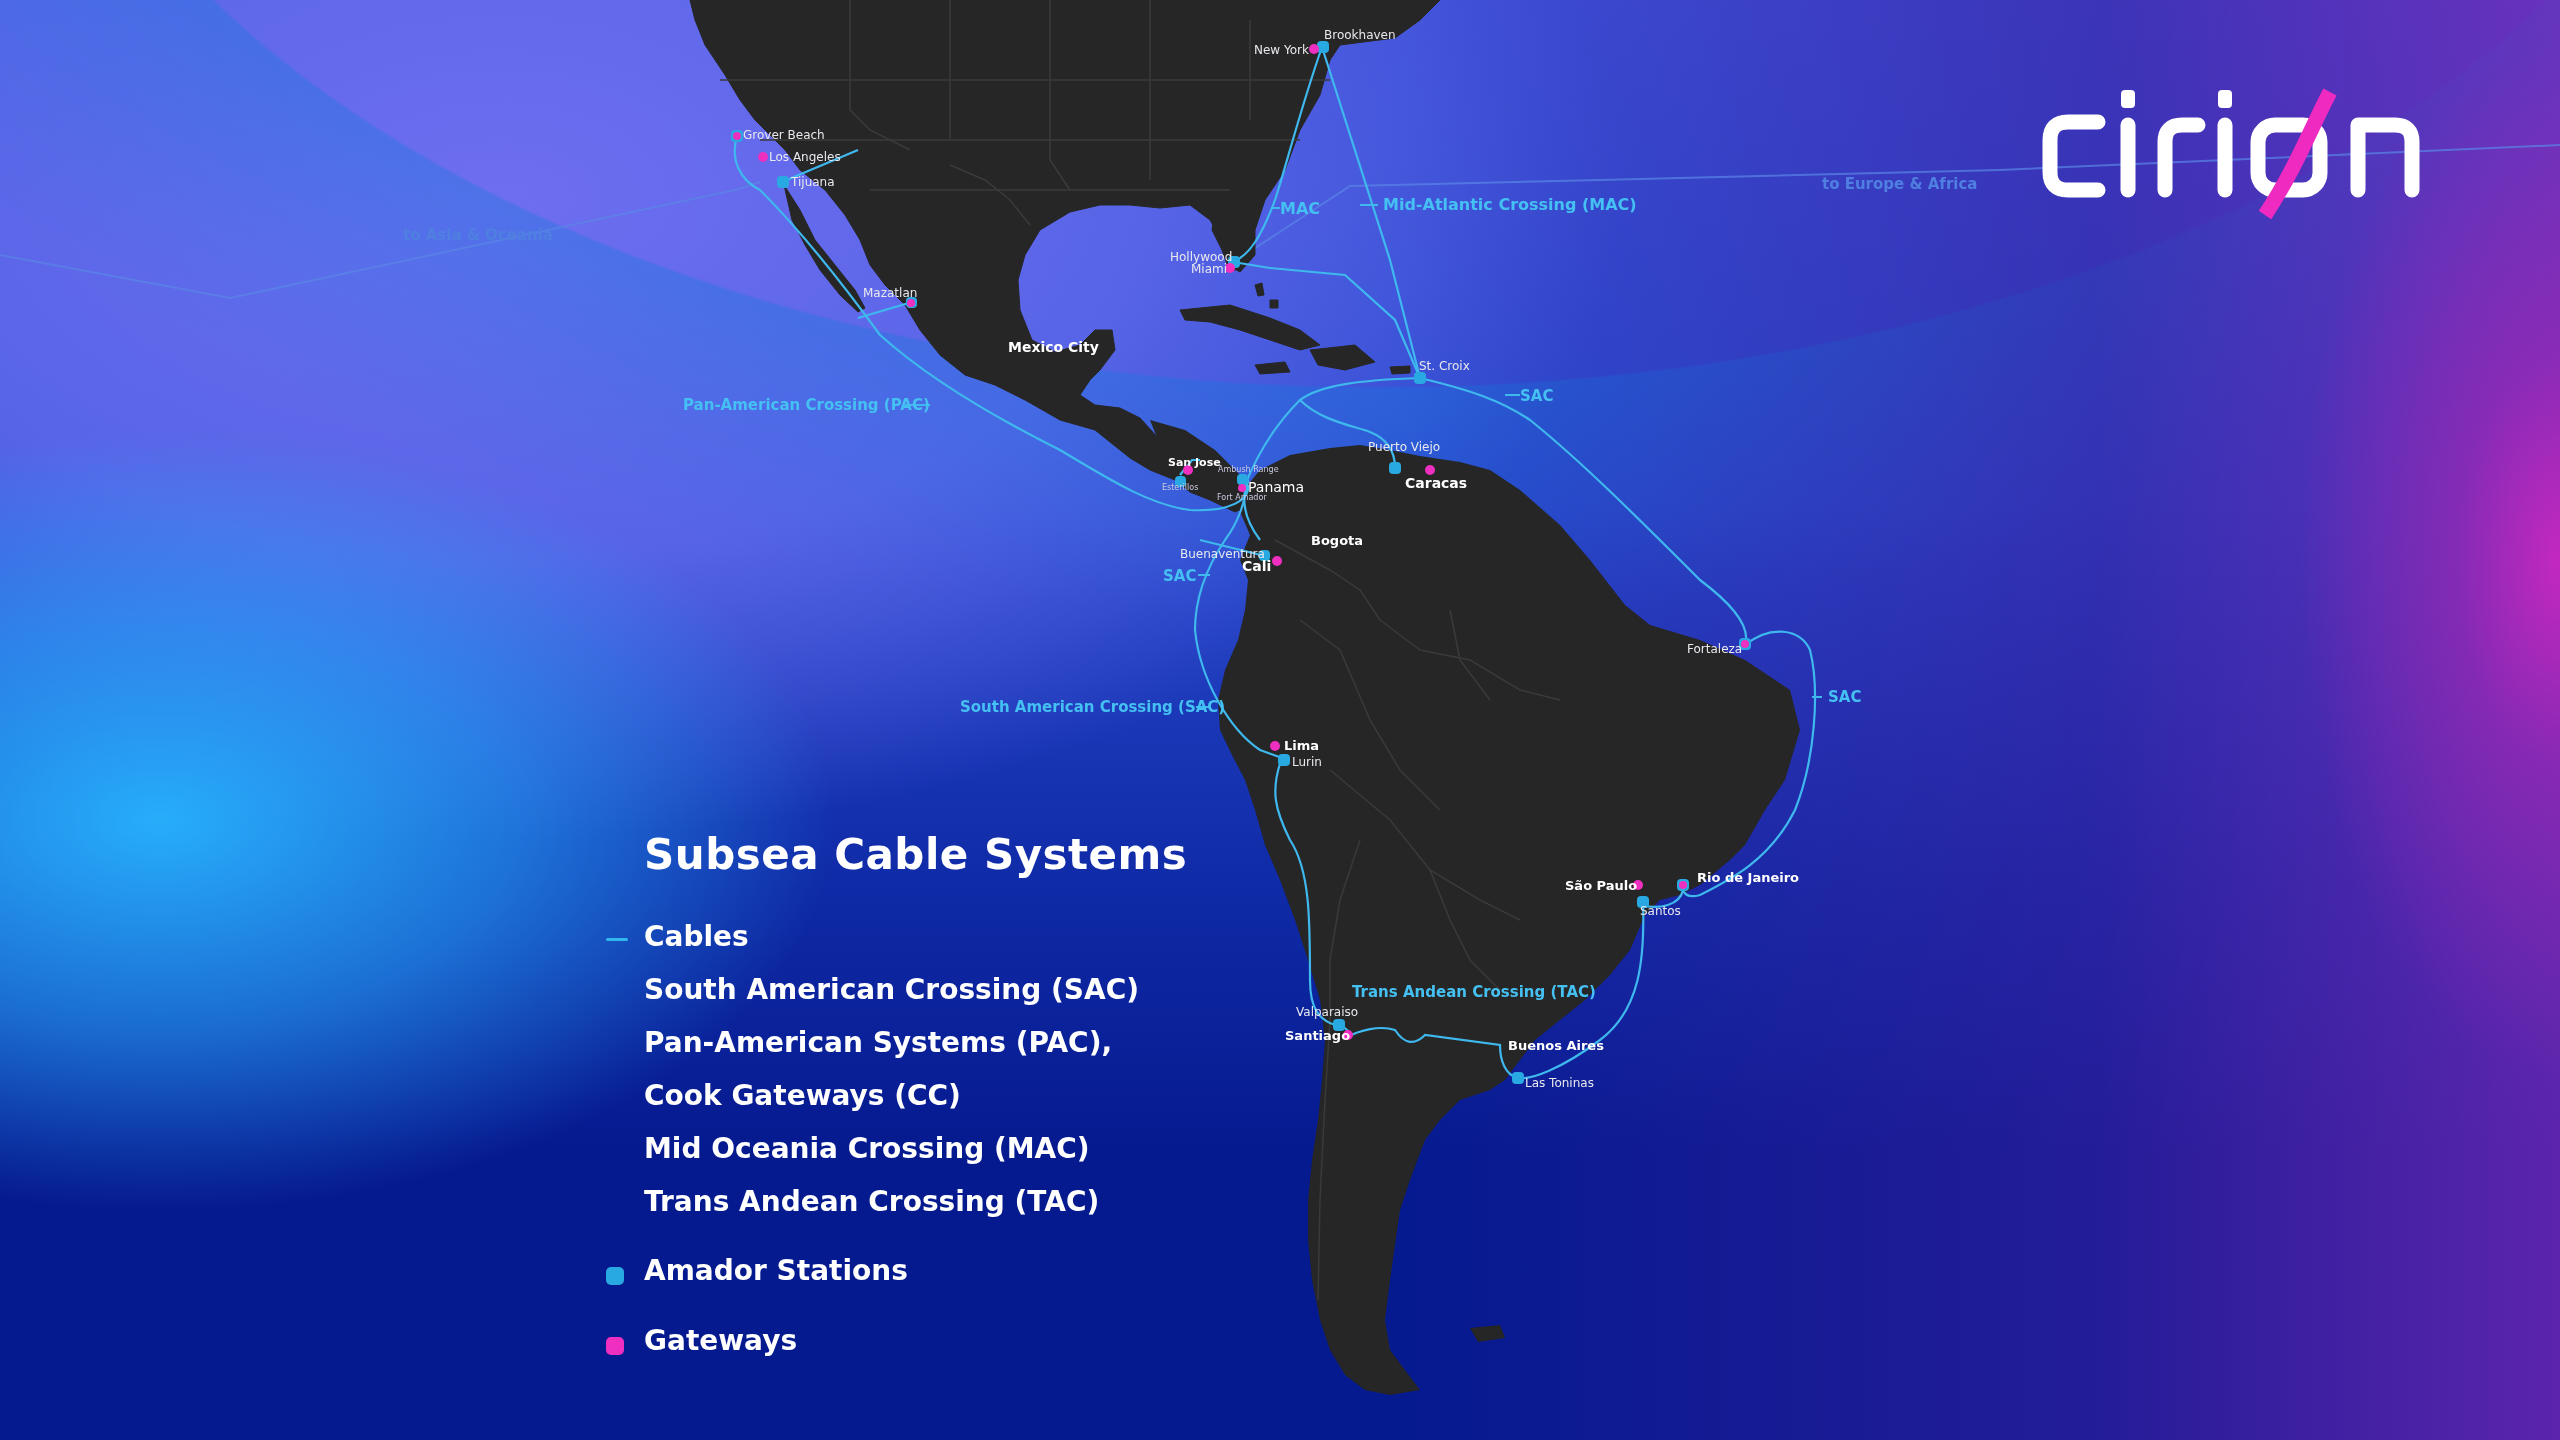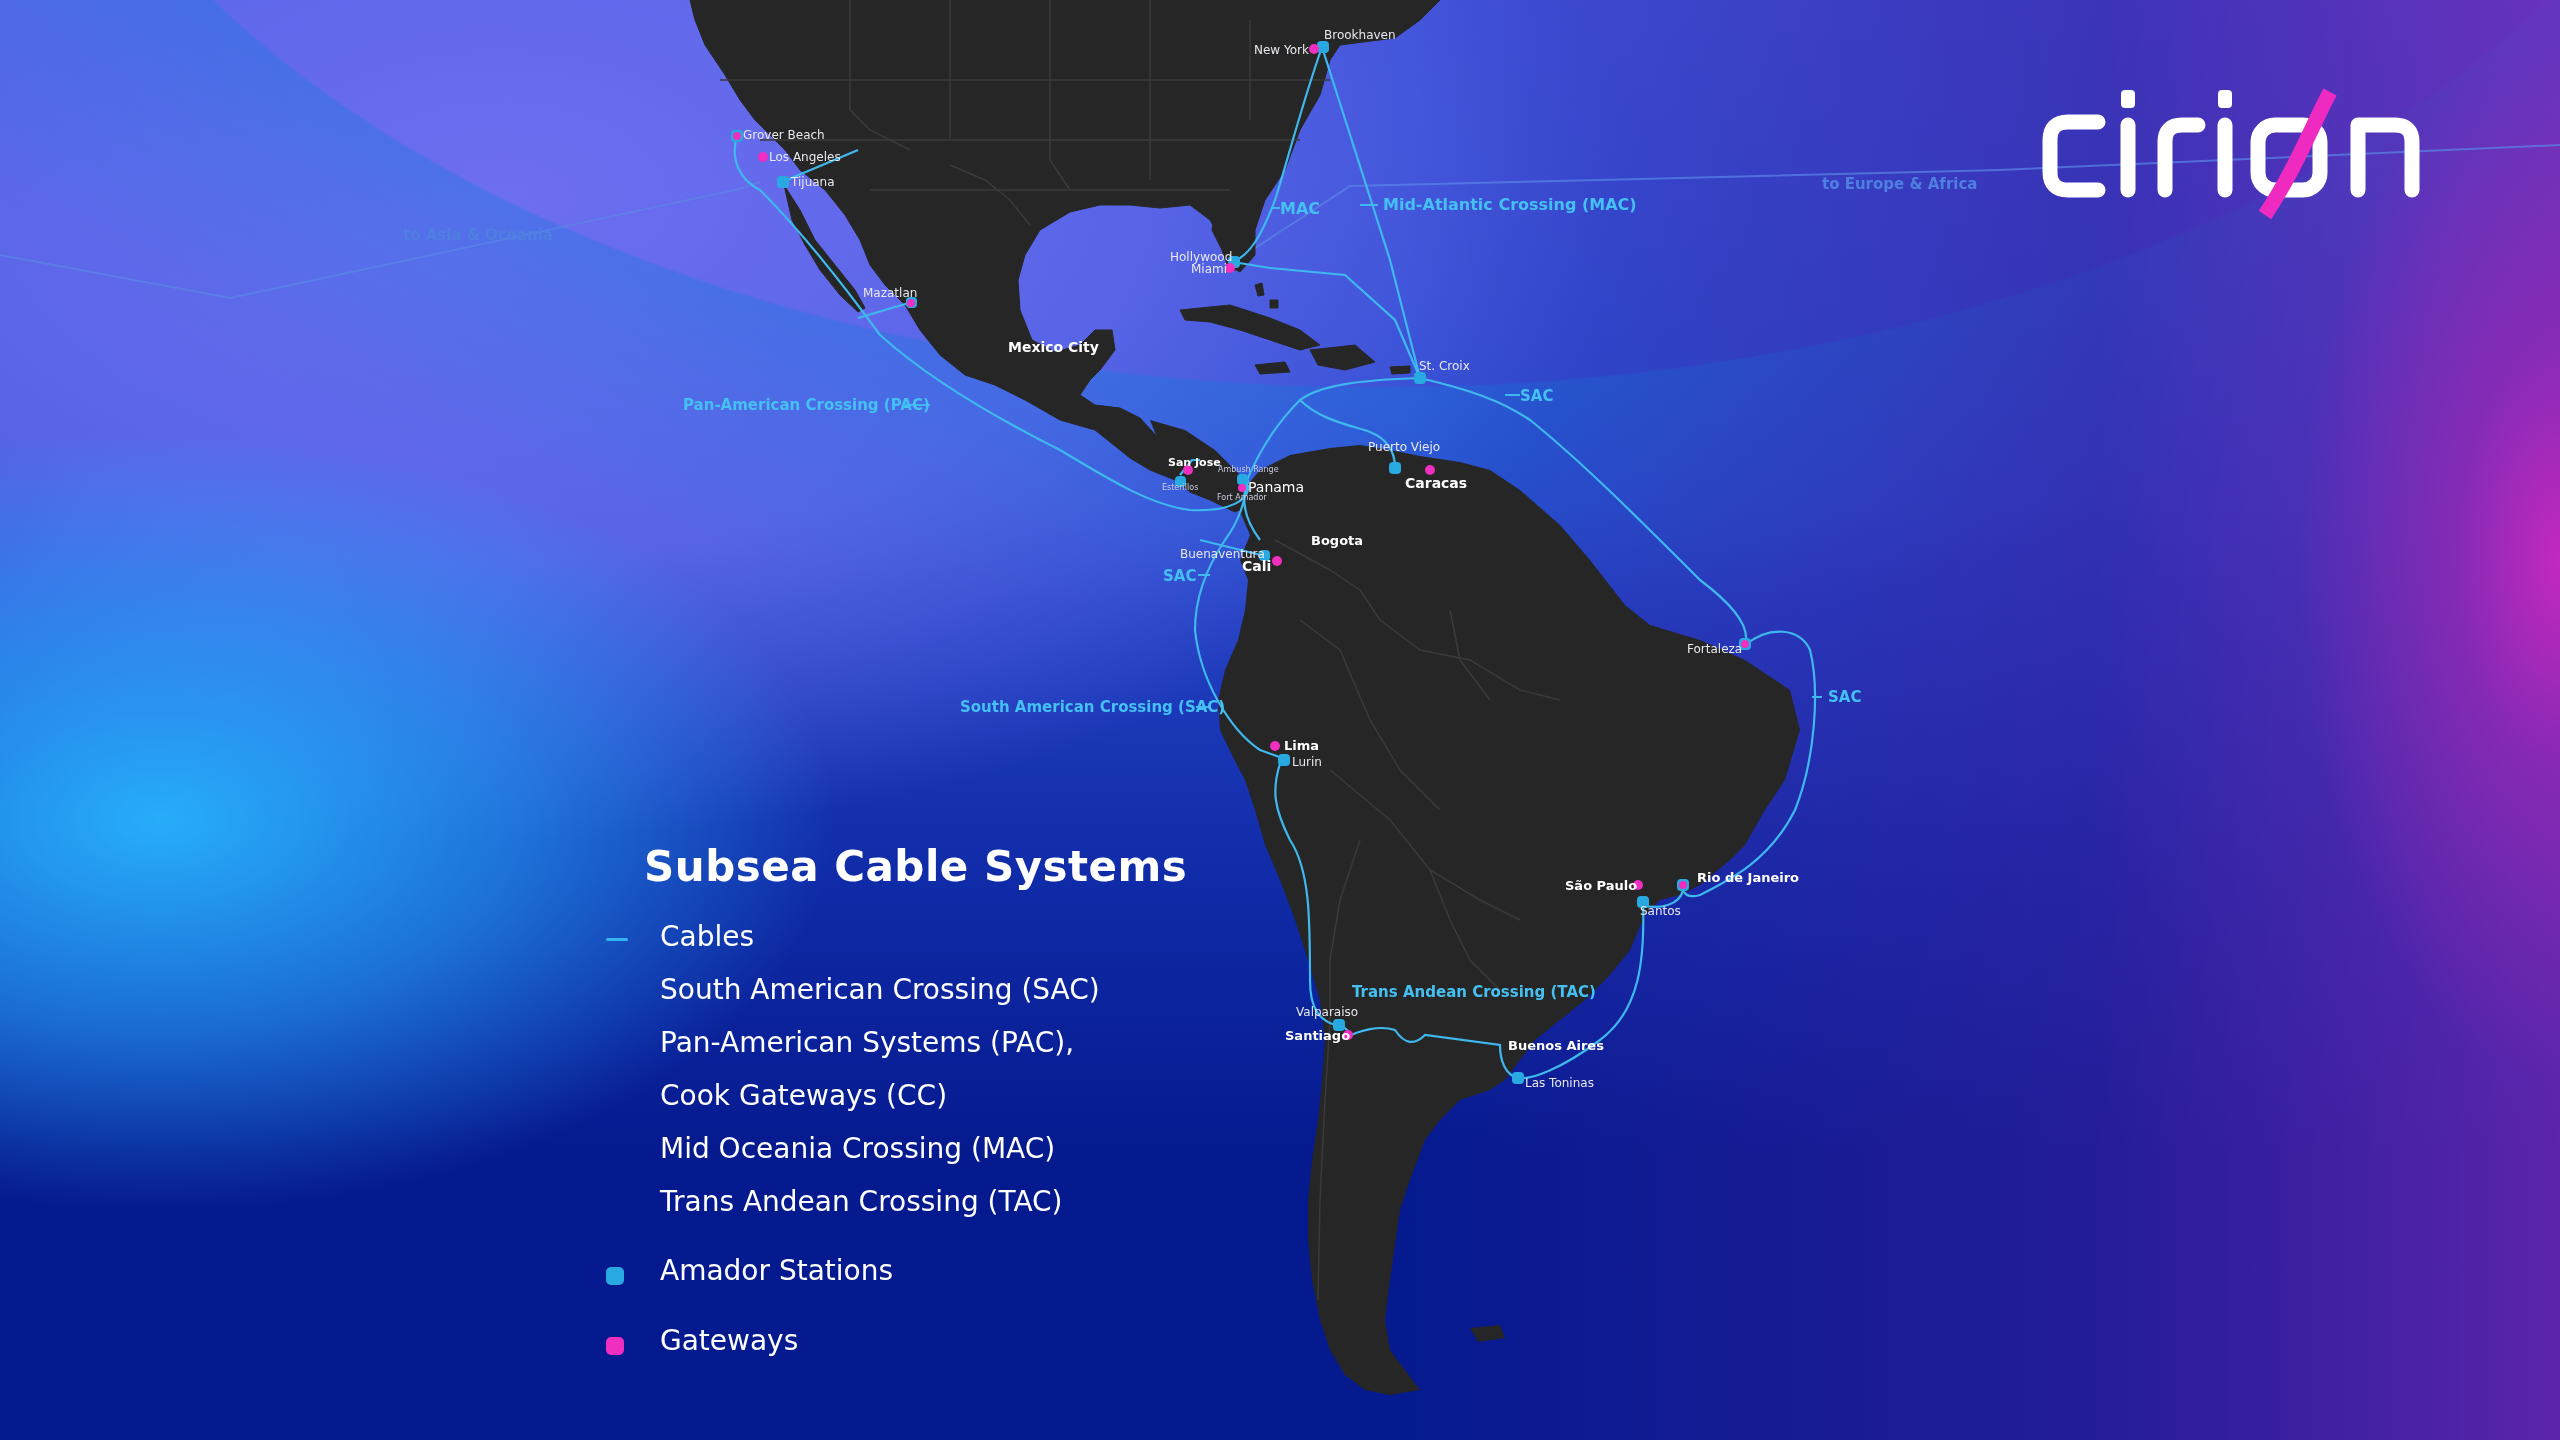--- a/index.html
+++ b/index.html
@@ -22,26 +22,25 @@
   }
   .bg-arc {
     background: radial-gradient(ellipse 2200px 1300px at 1380px -420px, rgba(0,0,0,0) 62%, rgba(20,120,220,0.35) 62.2%, rgba(20,100,210,0) 80%);
   }
   svg.map { position:absolute; left:0; top:0; }
   .legend {
     position:absolute; left:600px; top:830px; color:#fff;
   }
   .legend-title {
     font-family:"DejaVu Sans", sans-serif; font-weight:bold; font-size:42px;
-    position:absolute; left:44px; top:12px; white-space:nowrap; letter-spacing:0.5px;
+    position:absolute; left:44px; top:0; white-space:nowrap; letter-spacing:0.5px;
   }
   .legend-row {
-    position:absolute; left:44px; font-size:28px; white-space:nowrap; font-weight:400;
+    position:absolute; left:44px; font-size:28px; white-space:nowrap; font-weight:700;
     font-family:"DejaVu Sans", sans-serif;
-    margin-left:16px;
   }
   .legend-swatch { position:absolute; left:6px; }
   .swatch-line { width:22px; height:3px; background:#33b6f0; border-radius:2px; }
   .swatch-sq { width:18px; height:18px; border-radius:5px; }
   .logo {
     position:absolute; left:2040px; top:80px; width:430px; height:150px;
   }
 </style>
 </head>
 <body>

